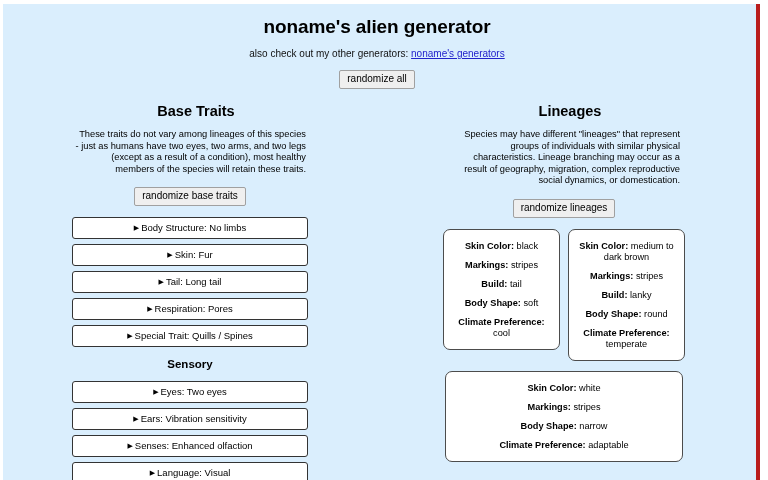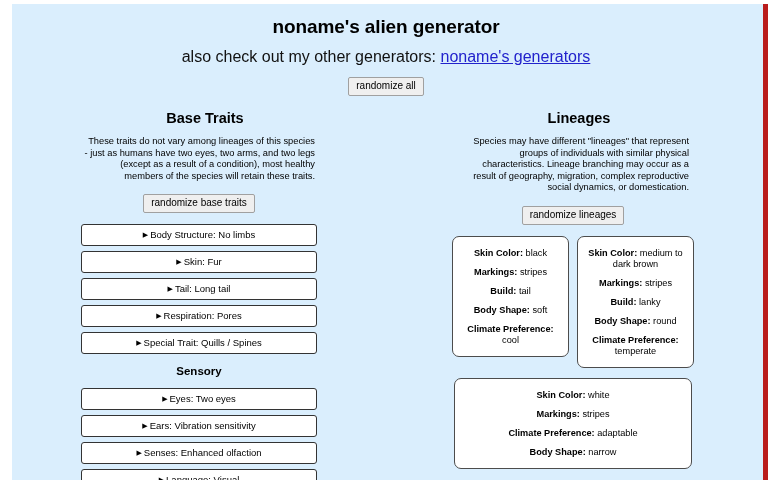--- a/index.html
+++ b/index.html
@@ -9,27 +9,27 @@
   }
   body {
     width: 768px;
     height: 480px;
     overflow: hidden;
     background: #ffffff;
     font-family: "Liberation Sans", sans-serif;
   }
   .viewport {
     position: absolute;
-    left: 12px;
+    left: 3px;
     top: 4px;
     width: 757px;
     height: 476px;
     background: #daeefd;
     overflow: hidden;
-    border-right: 6px solid #b91c1c;
+    border-right: 4px solid #b91c1c;
     box-sizing: border-box;
   }
   .page {
     width: 748px;
     margin: 0;
     padding: 0;
   }
 
   
   .header {
@@ -37,21 +37,21 @@
     padding-top: 12px;
   }
   .site-title {
     font-size: 19px;
     font-weight: bold;
     color: #000000;
     margin: 0;
     letter-spacing: -0.1px;
   }
   .subtitle {
-    font-size: 16px;
+    font-size: 10px;
     color: #111111;
     margin-top: 10px;
   }
   .subtitle a {
     color: #2222cc;
     text-decoration: underline;
   }
   .btn {
     font-family: Liberation Sans, sans-serif;
     font-size: 10px;
@@ -295,27 +295,27 @@
         <div class="lineage-card wide">
           <div class="attr">
             <span class="k">Skin Color:</span>
             <span class="v">white</span>
           </div>
           <div class="attr">
             <span class="k">Markings:</span>
             <span class="v">stripes</span>
           </div>
           <div class="attr">
+            <span class="k">Body Shape:</span>
+            <span class="v">narrow</span>
+          </div>
+          <div class="attr">
             <span class="k">Climate Preference:</span>
             <span class="v">adaptable</span>
           </div>
-          <div class="attr">
-            <span class="k">Body Shape:</span>
-            <span class="v">narrow</span>
-          </div>
         </div>
       </div>
 
     </div>
   </div>
 
 </div>
 </div>
 
 </body></html>

